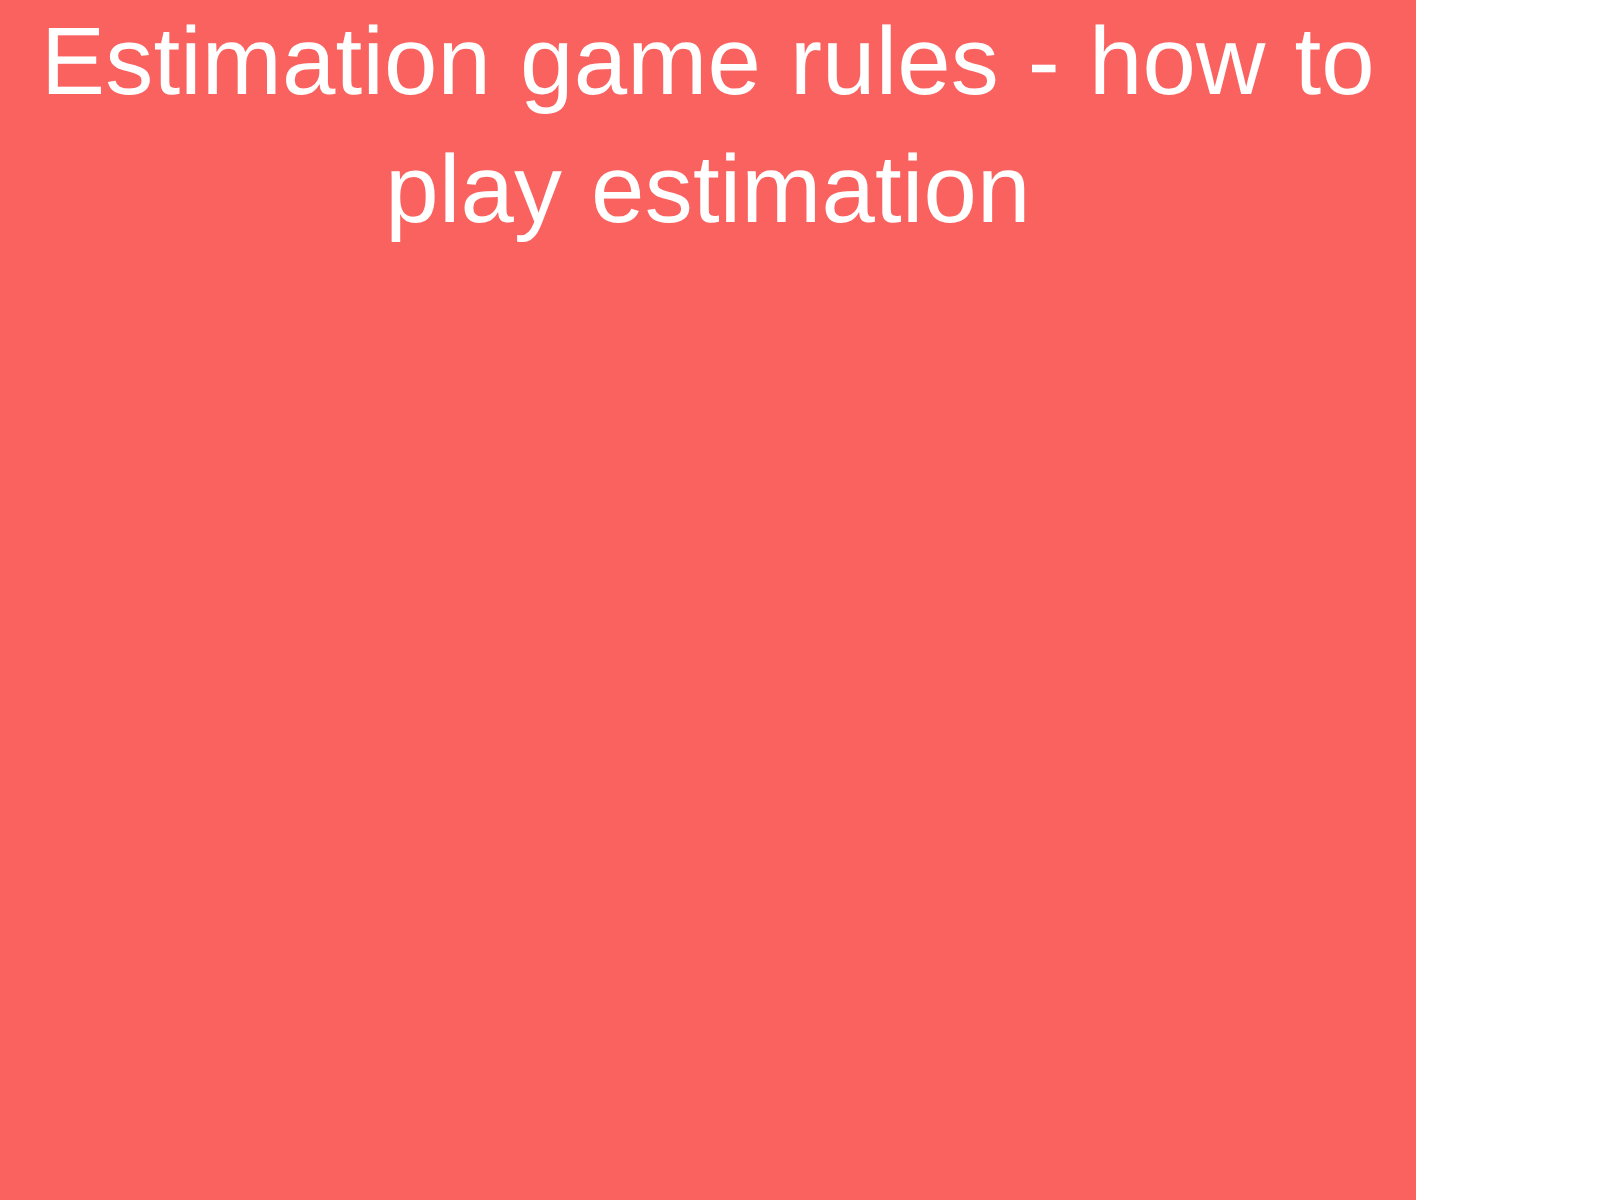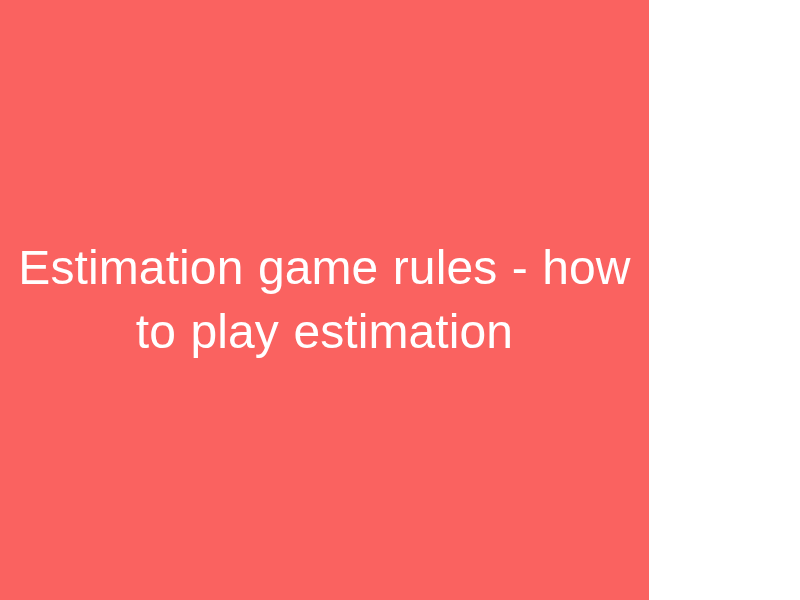--- a/index.html
+++ b/index.html
@@ -12,24 +12,24 @@
     width: 800px;
     height: 600px;
     overflow: hidden;
     font-family: "Liberation Sans", "DejaVu Sans", sans-serif;
   }
 
   
   .hero-card {
     position: relative;
     box-sizing: border-box;
-    width: 649px;
+    width: 708px;
     height: 600px;
     display: flex;
-    align-items: center;
+    align-items: flex-start;
     justify-content: center;
     background-color: #fa6260;
   }
 
   .hero-inner {
     width: 680px;
     display: block;
     text-align: center;
   }
 

